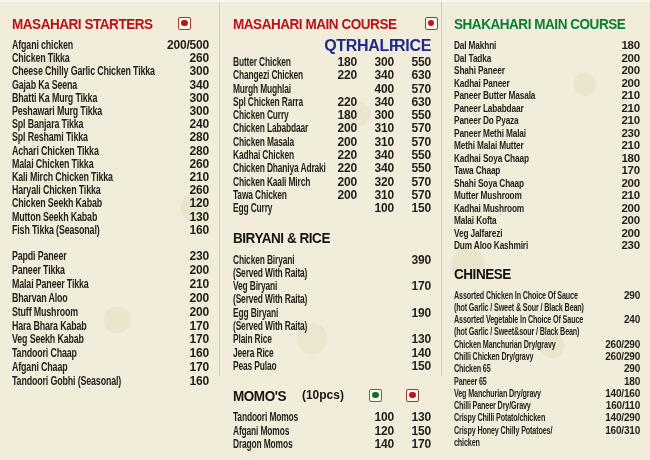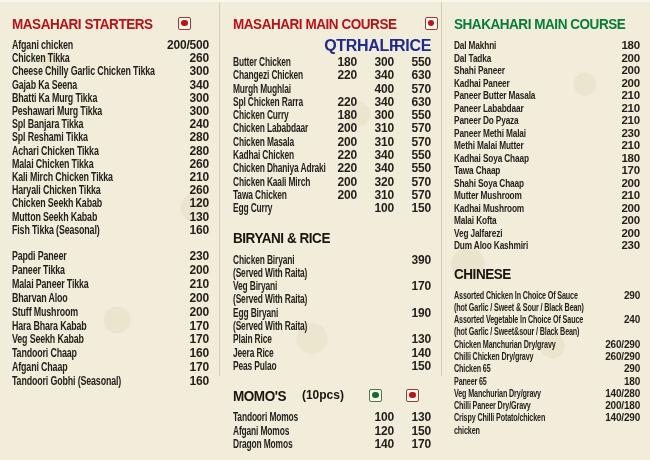--- a/index.html
+++ b/index.html
@@ -454,28 +454,32 @@
         <div class="row">
           <span class="nm">Chicken 65</span>
           <span class="pr">290</span>
         </div>
         <div class="row">
           <span class="nm">Paneer 65</span>
           <span class="pr">180</span>
         </div>
         <div class="row">
           <span class="nm">Veg Manchurian Dry/gravy</span>
-          <span class="pr">140/280</span>
+          <span class="pr">140/160</span>
         </div>
         <div class="row">
           <span class="nm">Chilli Paneer Dry/Gravy</span>
-          <span class="pr">200/180</span>
+          <span class="pr">160/110</span>
         </div>
         <div class="row">
           <span class="nm">Crispy Chilli Potato/chicken</span>
           <span class="pr">140/290</span>
         </div>
         <div class="row">
+          <span class="nm">Crispy Honey Chilly Potatoes/</span>
+          <span class="pr">160/310</span>
+        </div>
+        <div class="row">
           <span class="nm">chicken</span>
         </div>
       </div>
     </div>
   </div>
 
 </body></html>

